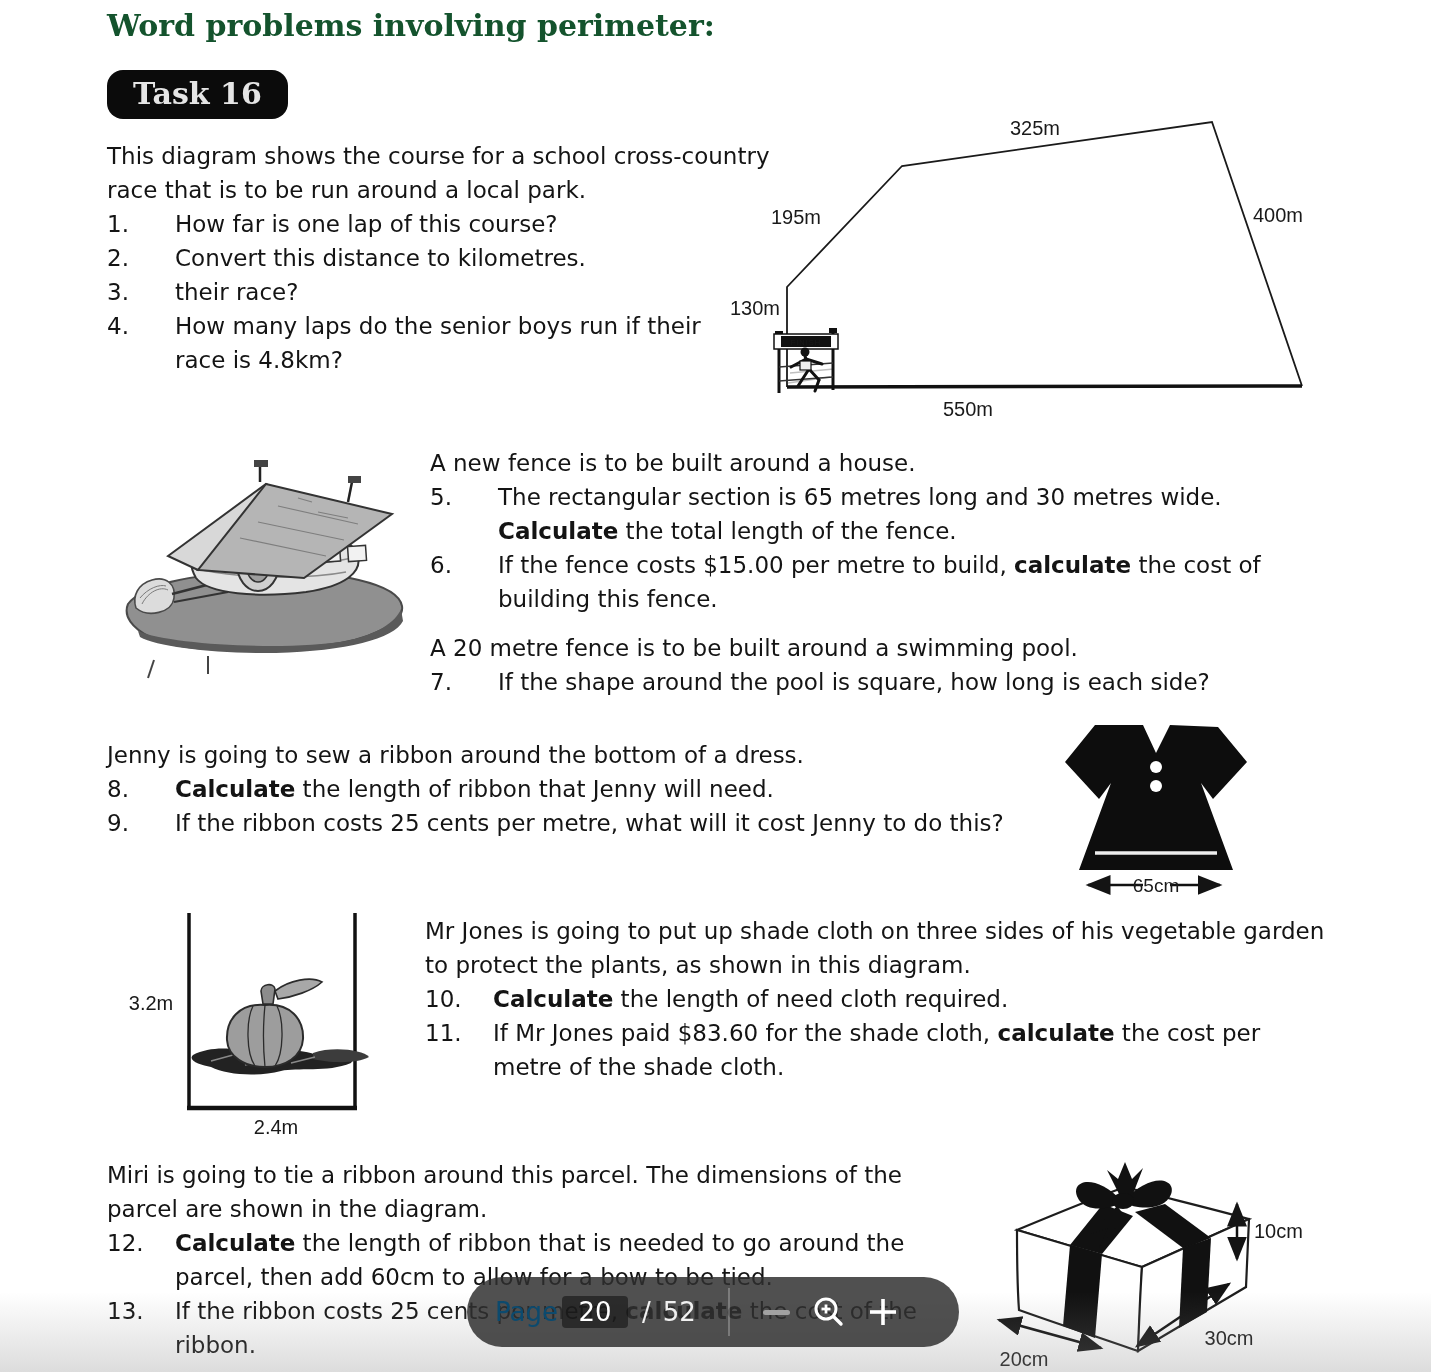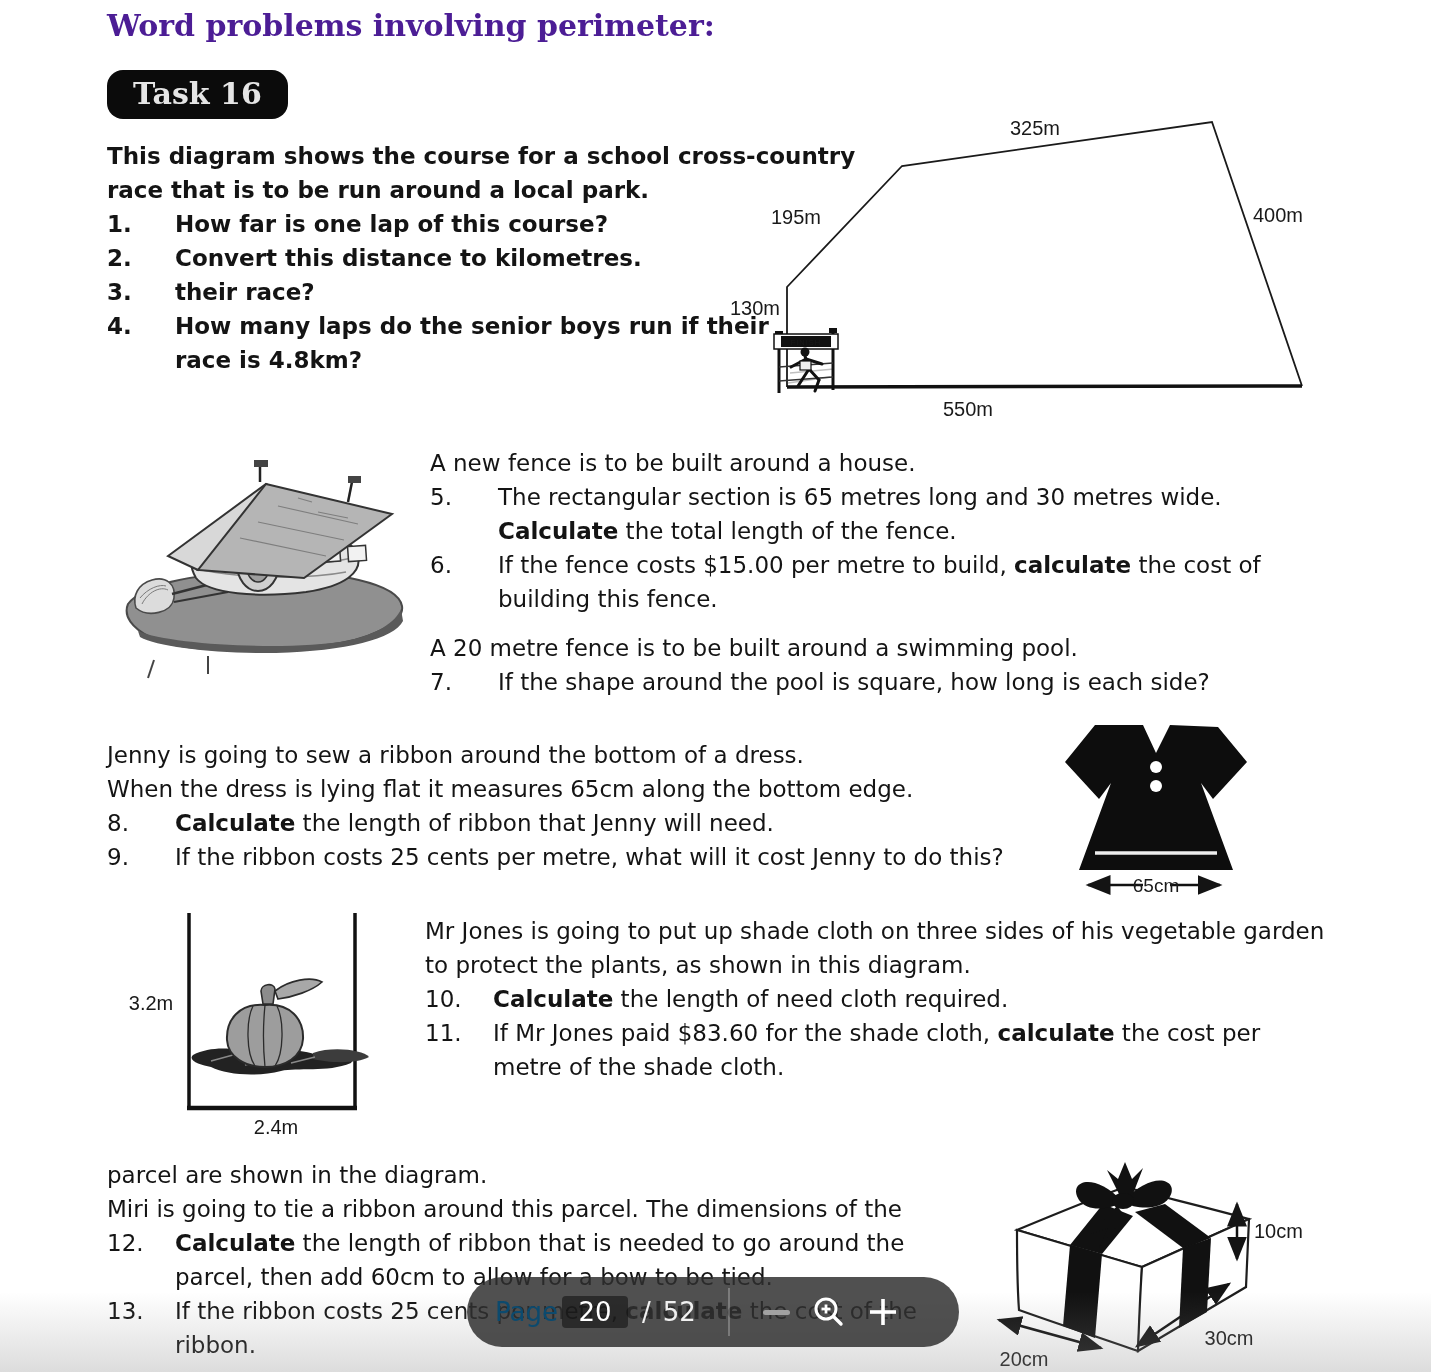--- a/index.html
+++ b/index.html
@@ -8,21 +8,21 @@
   
   .ws{font-size:23px;line-height:34px;color:#141414;}
   .ws .tline{white-space:nowrap;}
   .ws b{font-weight:bold;}
   .abs{position:absolute;}
   .item{display:flex;}
   .item .num{width:68px;flex:none;}
   .gap8{margin-top:15px;}
   
   .title{position:absolute;left:107px;top:8px;font-family:"DejaVu Serif",serif;
-         font-weight:bold;font-size:30px;color:#4c1d95;}
+         font-weight:bold;font-size:30px;color:#14532d;}
   .badge{position:absolute;left:107px;top:70px;background:#0b0b0b;color:#e5e5e5;
          font-family:"DejaVu Serif",serif;font-weight:bold;font-size:30px;
          padding:6px 26px 8px 26px;border-radius:16px;}
   
   svg text{font-family:"Liberation Sans","DejaVu Sans",sans-serif;fill:#1a1a1a;}
   
   .toolbar{position:absolute;left:467px;top:1277px;width:492px;height:70px;
            background:rgba(46,46,46,0.84);border-radius:35px;z-index:20;
            display:flex;align-items:center;padding:0 0 0 28px;box-sizing:border-box;
            color:#fff;font-size:26px;}
@@ -41,21 +41,21 @@
                pointer-events:none;}
 </style>
 </head>
 <body>
 
 <div class="sheet">
 
   <div class="title">Word problems involving perimeter:</div>
   <div class="badge">Task 16</div>
 
-  <div class="ws abs" style="left:107px;top:139px;width:645px;font-weight:bold;">
+  <div class="ws abs" style="left:107px;top:139px;width:645px;">
     <div>
         <div class="tline"><span>This diagram shows the course for a school cross-country</span></div>
         <div class="tline"><span>race that is to be run around a local park.</span></div>
       </div>
     <div class="item">
       <span class="num">1.</span>
       <div>
           <div class="tline"><span>How far is one lap of this course?</span></div>
         </div>
     </div>
@@ -168,21 +168,20 @@
       <span class="num">7.</span>
       <div>
           <div class="tline"><span>If the shape around the pool is square, how long is each side?</span></div>
         </div>
     </div>
   </div>
 
   <div class="ws abs" style="left:107px;top:738px;width:960px;">
     <div>
         <div class="tline"><span>Jenny is going to sew a ribbon around the bottom of a dress.</span></div>
-        <div class="tline"><span>When the dress is lying flat it measures 65cm along the bottom edge.</span></div>
       </div>
     <div class="item">
       <span class="num">8.</span>
       <div>
           <div class="tline"><b>Calculate</b><span> the length of ribbon that Jenny will need.</span></div>
         </div>
     </div>
     <div class="item">
       <span class="num">9.</span>
       <div>
@@ -235,22 +234,22 @@
       <span class="num">11.</span>
       <div>
           <div class="tline"><span>If Mr Jones paid $83.60 for the shade cloth, </span><b>calculate</b><span> the cost per</span></div>
           <div class="tline"><span>metre of the shade cloth.</span></div>
         </div>
     </div>
   </div>
 
   <div class="ws abs" style="left:107px;top:1158px;width:880px;">
     <div>
+        <div class="tline"><span>Miri is going to tie a ribbon around this parcel.  The dimensions of the</span></div>
         <div class="tline"><span>parcel are shown in the diagram.</span></div>
-        <div class="tline"><span>Miri is going to tie a ribbon around this parcel.  The dimensions of the</span></div>
       </div>
     <div class="item">
       <span class="num">12.</span>
       <div>
           <div class="tline"><b>Calculate</b><span> the length of ribbon that is needed to go around the</span></div>
           <div class="tline"><span>parcel, then add 60cm to allow for a bow to be tied.</span></div>
         </div>
     </div>
     <div class="item">
       <span class="num">13.</span>

